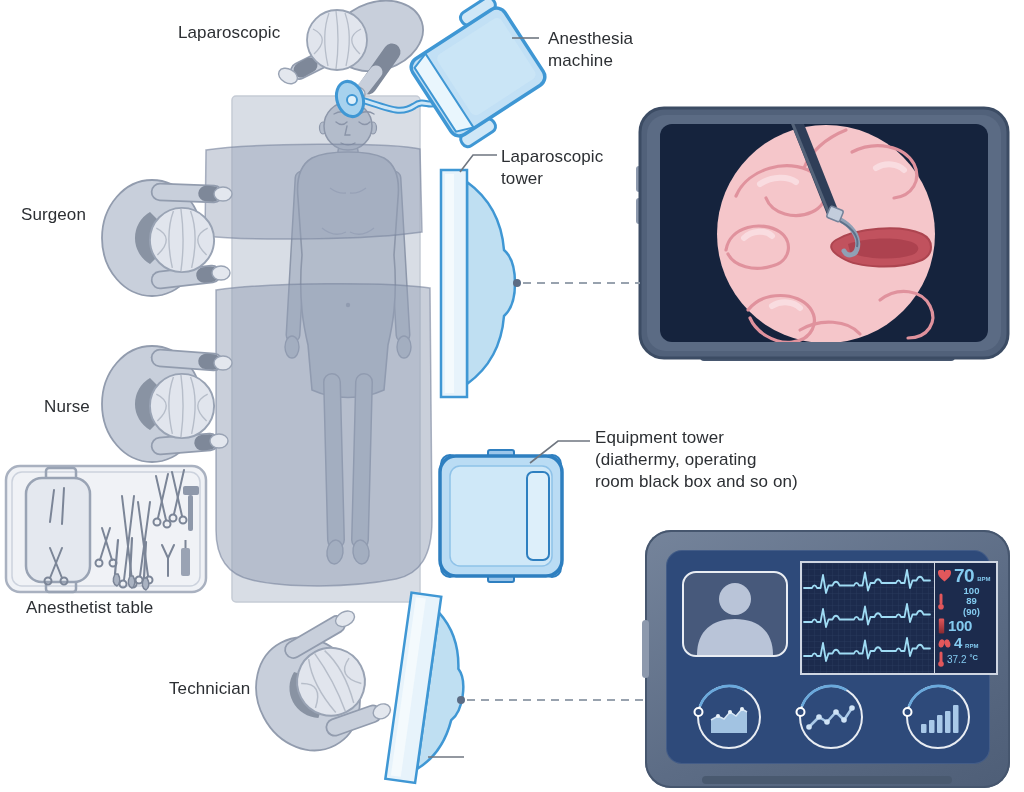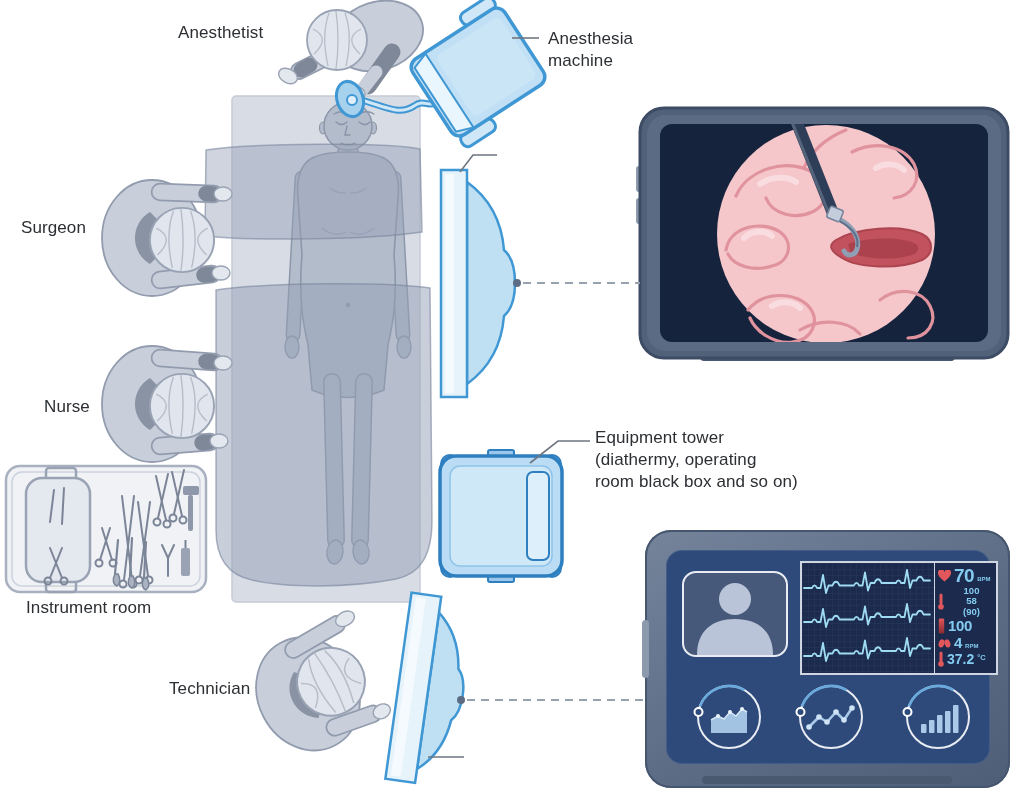--- a/index.html
+++ b/index.html
@@ -19,21 +19,21 @@
               background:#47597b;border:2px solid #e9edf3;box-sizing:border-box;overflow:hidden}
   #vitals-monitor{position:absolute;left:134px;top:11px;width:198px;height:114px;background:#1c2b4d;
                   border:2px solid #cfd6e2;box-sizing:border-box}
   #ecg-zone{position:absolute;left:0;top:0}
   #vitals-col{position:absolute;left:132px;top:0;width:62px;height:110px;border-left:1.5px solid #cfd6e2;
               box-sizing:border-box;display:flex;flex-direction:column;padding:2px 0 16px 3px}
   .vrow{display:flex;align-items:center;gap:3px}
   .vicon{flex:0 0 auto}
   .v-big{font-weight:700;font-size:19px;color:#84cbf0;letter-spacing:-.5px}
   .v-mid{font-weight:700;font-size:15px;color:#84cbf0;letter-spacing:-.3px}
-  .v-sm{font-weight:700;font-size:14px;color:#84cbf0}
+  .v-sm{font-weight:400;font-size:10px;color:#84cbf0}
   .v-unit{font-weight:700;font-size:6px;color:#84cbf0;margin-top:6px}
   .v-sup{font-weight:700;font-size:7.5px;color:#84cbf0;align-self:flex-start;margin-top:2px}
   .bp-stack{flex:1;display:flex;flex-direction:column;align-items:center;
             font-weight:700;font-size:9.5px;line-height:1.1;color:#84cbf0}
   .chart-circle{position:absolute}
 </style>
 </head>
 <body>
 <div id="canvas">
 
@@ -295,25 +295,26 @@
   </g>
 
   <g>
     <circle cx="517" cy="283" r="4" fill="#5c6c84"></circle>
     <line x1="523" y1="283" x2="640" y2="283" stroke="#98a2ae" stroke-width="2" stroke-dasharray="8 6"></line>
     <circle cx="461" cy="700" r="4" fill="#5c6c84"></circle>
     <line x1="467" y1="700" x2="645" y2="700" stroke="#98a2ae" stroke-width="2" stroke-dasharray="8 6"></line>
   </g>
 </svg>
 
-<div class="label" style="left:178px;top:22px">Anesthetist</div>
+<div class="label" style="left:178px;top:22px">Laparoscopic</div>
 <div class="label" style="left:548px;top:28px;width:112px">Anesthesia machine</div>
-<div class="label" style="left:21px;top:217px">Surgeon</div>
+<div class="label" style="left:501px;top:146px;width:130px">Laparoscopic tower</div>
+<div class="label" style="left:21px;top:204px">Surgeon</div>
 <div class="label" style="left:44px;top:396px">Nurse</div>
-<div class="label" style="left:26px;top:597px">Instrument room</div>
+<div class="label" style="left:26px;top:597px">Anesthetist table</div>
 <div class="label" style="left:595px;top:427px;width:205px">Equipment tower (diathermy, operating room black box and so on)</div>
 <div class="label" style="left:169px;top:678px">Technician</div>
 
 <div id="dashboard">
   <div id="dash-side-tab"></div>
   <div id="dash-bottom-bar"></div>
   <div id="dash-panel">
 
     <div id="avatar-box">
       <svg width="102" height="82" viewBox="0 0 102 82">
@@ -347,21 +348,21 @@
           <span class="v-big">70</span>
           <span class="v-unit">BPM</span>
         </div>
         <div class="vrow" style="height:33px">
           <svg class="vicon" width="6" height="17" viewBox="0 0 6 17">
             <rect x="1.5" y="0.5" width="3" height="11" rx="1.5" fill="#e2575b"></rect>
             <circle cx="3" cy="13.8" r="2.8" fill="#e2575b"></circle>
           </svg>
           <div class="bp-stack">
             <span>100</span>
-            <span>58</span>
+            <span>89</span>
             <span>(90)</span>
           </div>
         </div>
         <div class="vrow" style="height:19px">
           <svg class="vicon" width="7" height="16" viewBox="0 0 7 16">
             <defs>
                   <linearGradient id="satg" x1="0" y1="0" x2="0" y2="1">
               <stop offset="0" stop-color="#e2575b"></stop>
                     <stop offset="1" stop-color="#8a2b31"></stop>
             </linearGradient>

